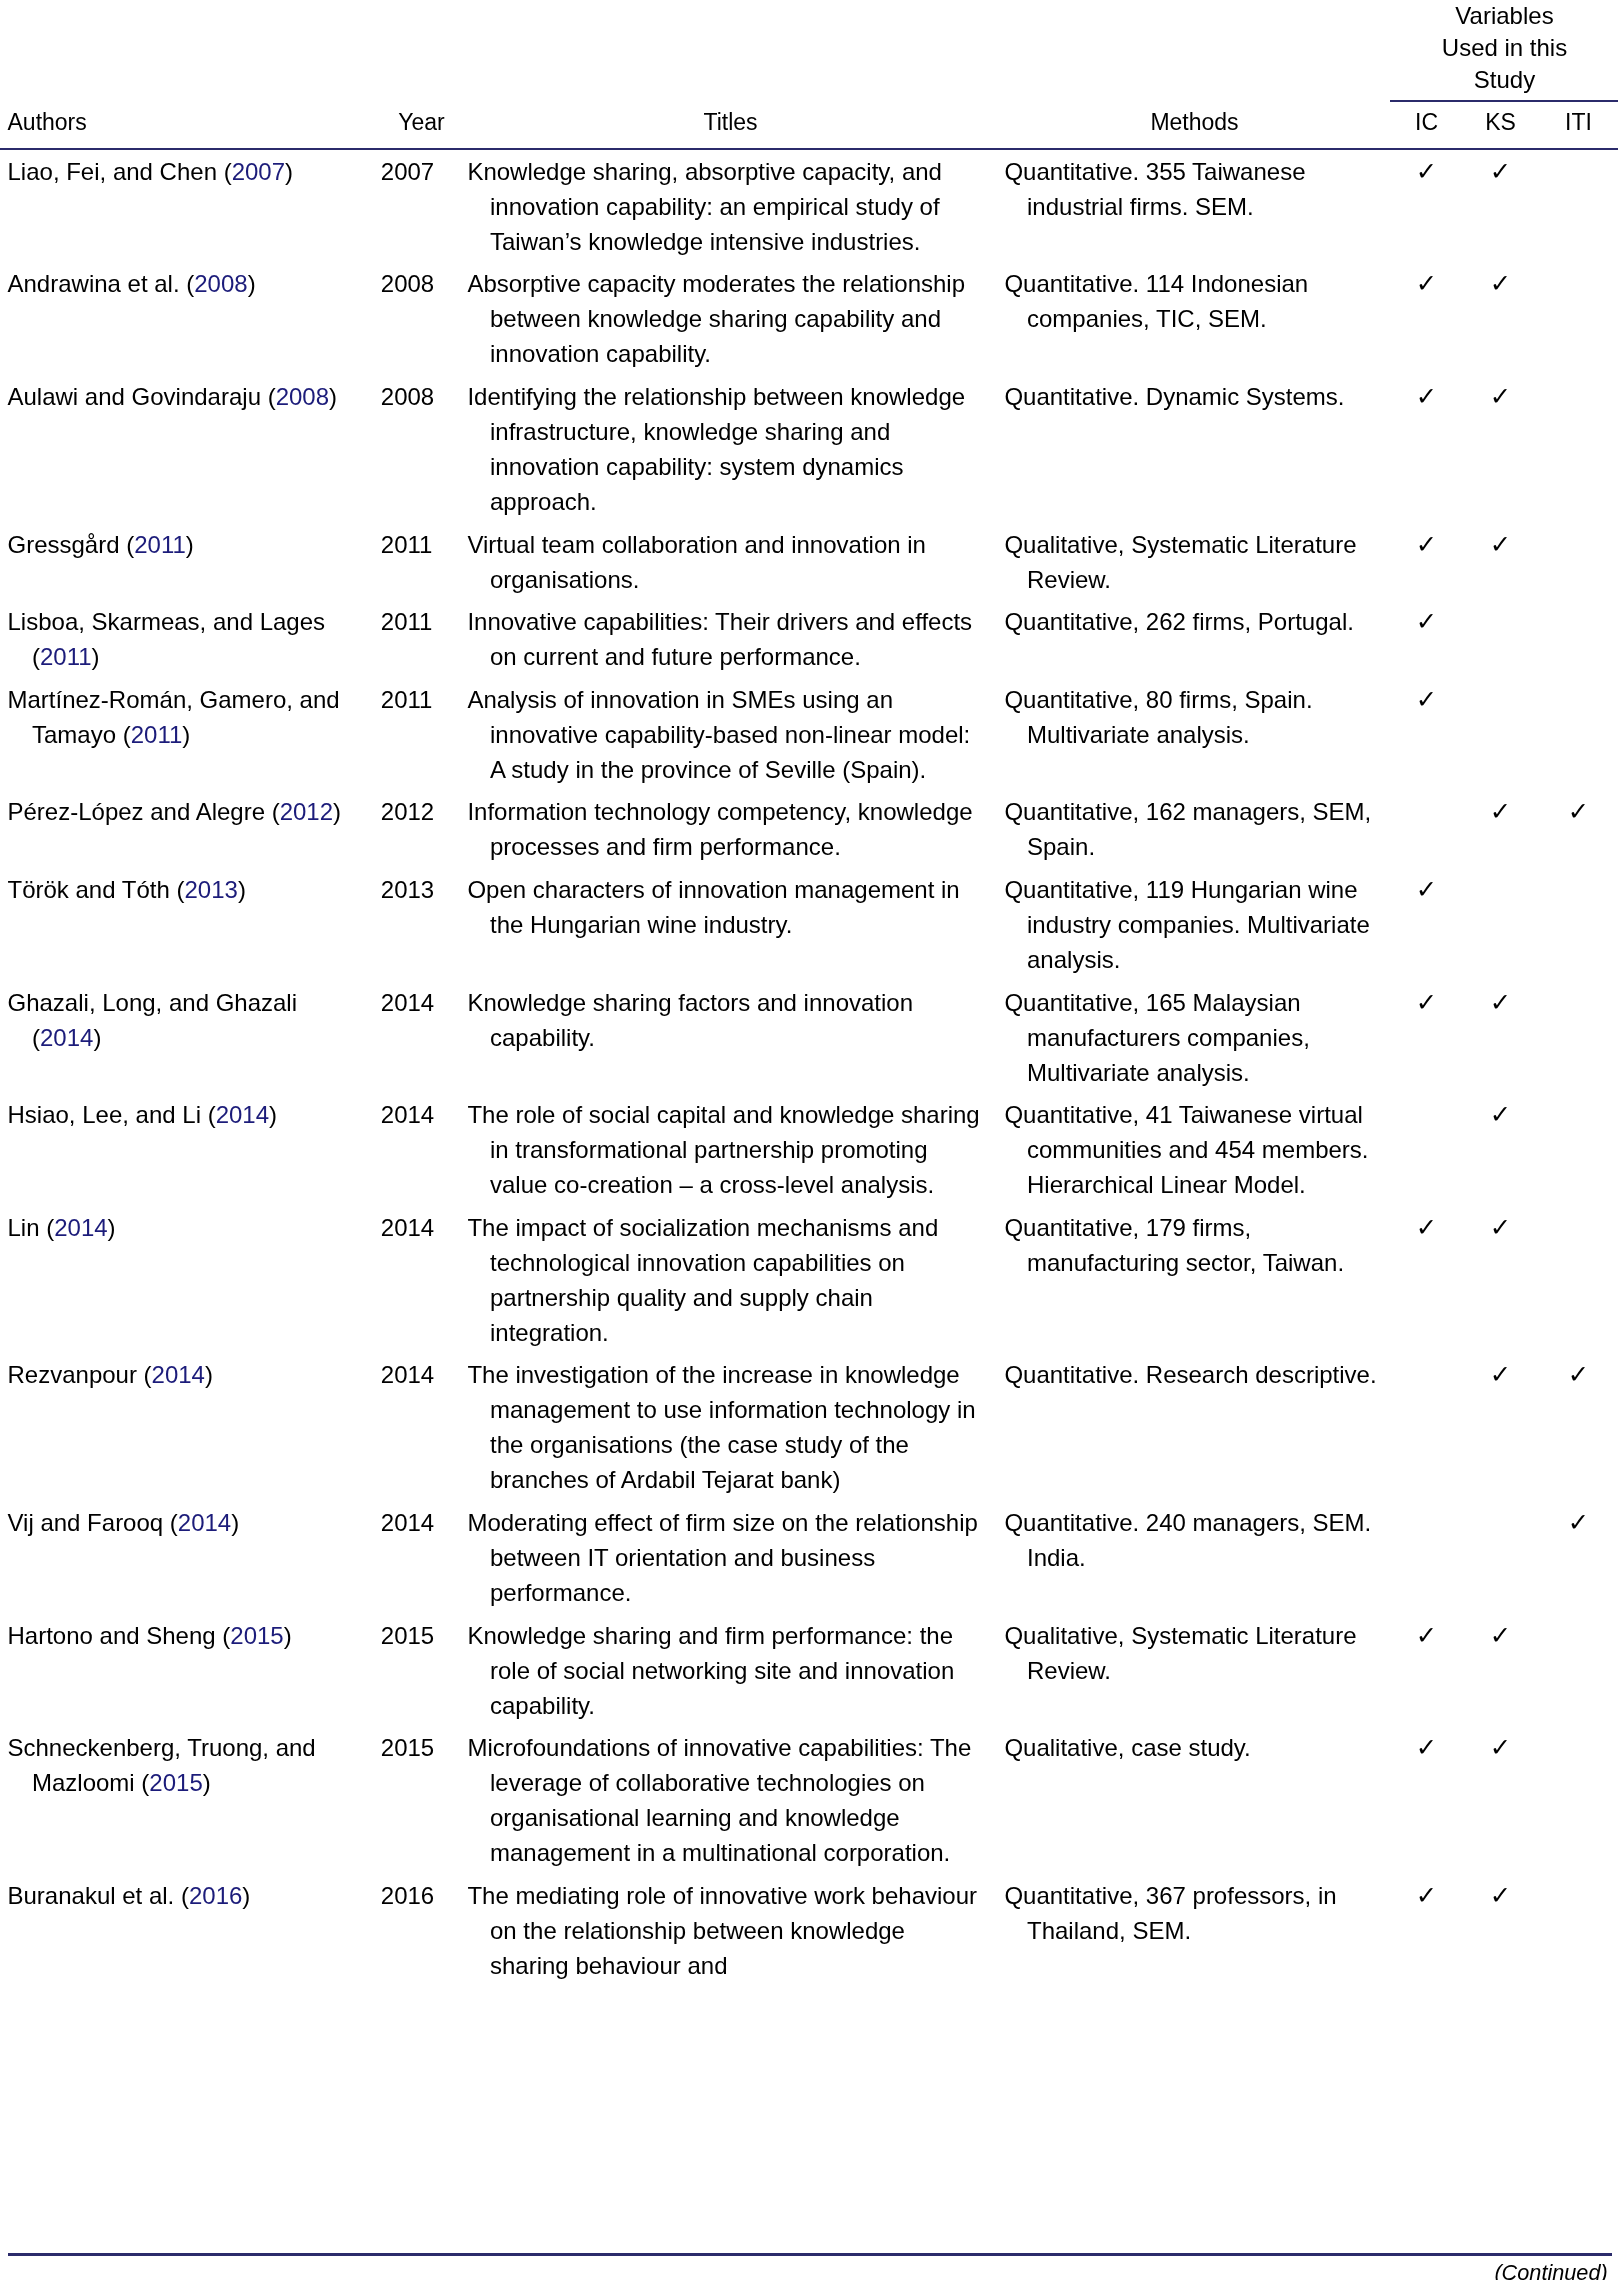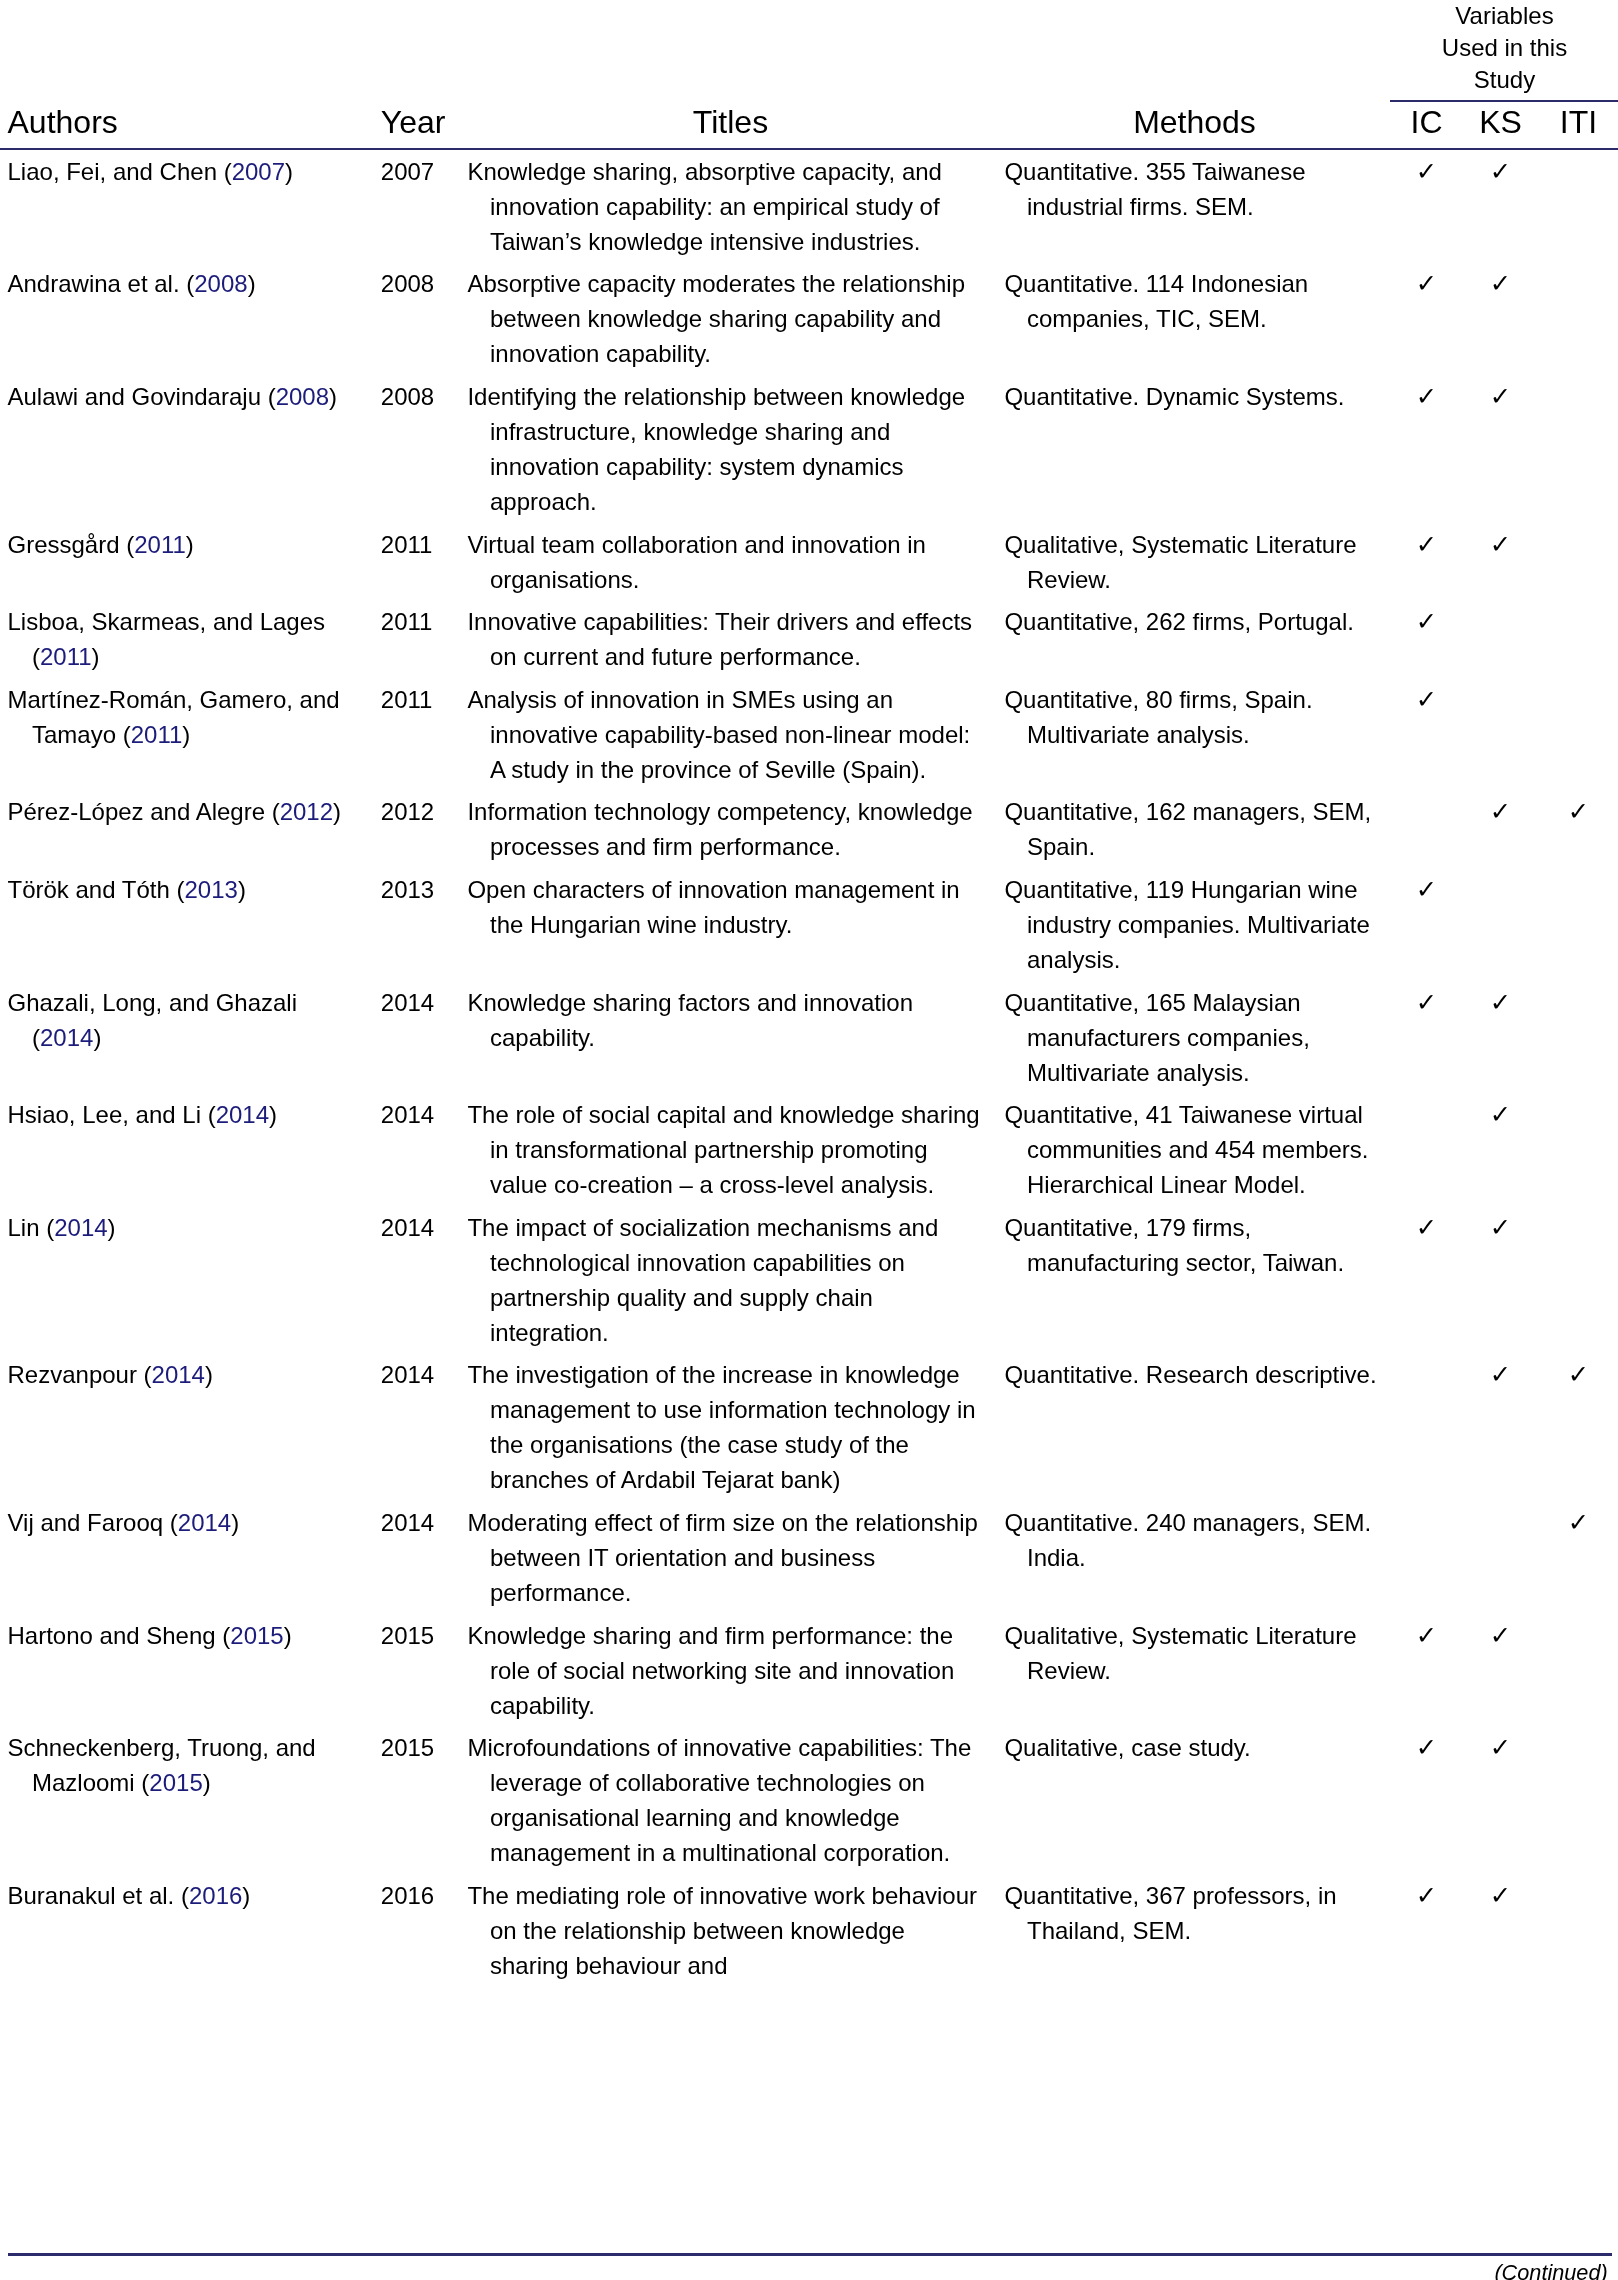--- a/index.html
+++ b/index.html
@@ -50,28 +50,28 @@
     font-size: 24px;
   }
   .spanner-rule {
     border-bottom: 2.8px solid #2b2b6b;
   }
   .spacer-cell { border: none; }
 
   
   thead tr.colhead th {
     font-weight: normal;
-    font-size: 32px;
+    font-size: 23px;
     padding: 2.8px 0 8.5px 0;
     vertical-align: bottom;
     white-space: nowrap;
   }
   thead tr.colhead { }
   .th-authors { text-align: left;   padding-left: 7.5px !important; }
-  .th-year    { text-align: left;   padding-left: 3.8px !important; }
+  .th-year    { text-align: center;   padding-left: 3.8px !important; }
   .th-titles  { text-align: center; }
   .th-methods { text-align: center; }
   .th-mark    { text-align: center; }
 
   .head-rule > th {
     border-bottom: 2.8px solid #2b2b6b;
   }
 
   
   tbody td {

